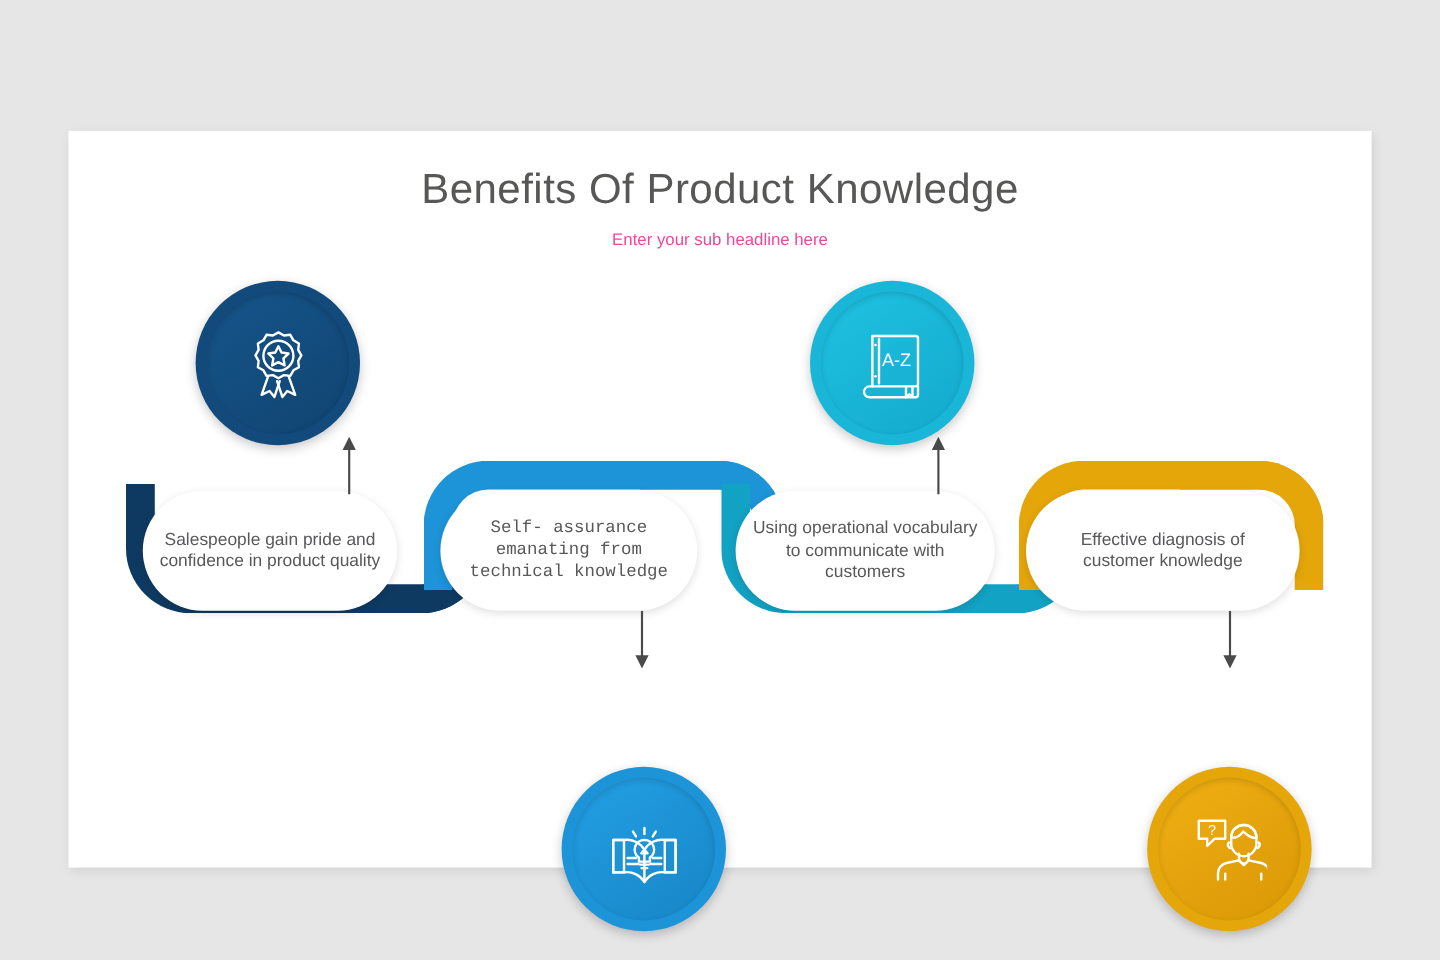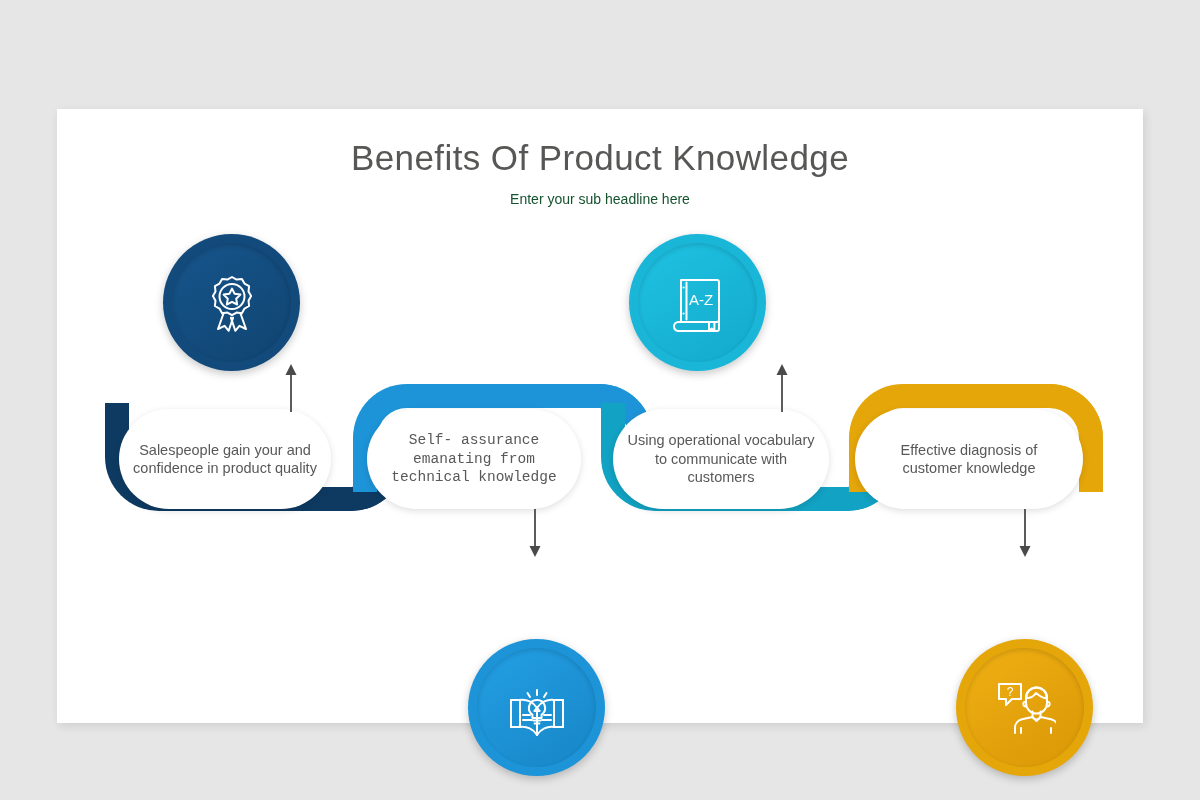--- a/index.html
+++ b/index.html
@@ -37,21 +37,21 @@
     letter-spacing: 0.4px;
     white-space: nowrap;
   }
   #subtitle {
     position: absolute;
     left: 0;
     top: 82px;
     width: 1086px;
     text-align: center;
     font-size: 14px;
-    color: #14532d;
+    color: #ec4899;
   }
 
   
   .pill {
     position: absolute;
     height: 108px;
     border-radius: 54px;
     box-sizing: border-box;
     border-style: solid;
     background: transparent;
@@ -125,21 +125,21 @@
   <div class="pill" style="left:296px; top:275px; width:300px; border-width:24px 0 0 24px; border-color:#1d94d8; border-bottom-left-radius:0; border-bottom-right-radius:0;"></div>
   <div class="pill" style="left:476px; top:275px; width:120px; border-width:24px 24px 0 0; border-color:#1d94d8 #1d94d8 transparent transparent; border-top-left-radius:0; border-bottom-left-radius:0; border-bottom-right-radius:0;"></div>
 
   <div class="pill" style="left:544px; top:294px; width:300px; border-width:0 0 24px 24px; border-color:#12a2c3; border-top-left-radius:0; border-top-right-radius:0;"></div>
   <div class="pill" style="left:724px; top:294px; width:120px; border-width:24px 24px 24px 0; border-color:transparent #12a2c3 #12a2c3 transparent; border-top-left-radius:0; border-bottom-left-radius:0;"></div>
 
   <div class="pill" style="left:792px; top:275px; width:254px; border-width:24px 0 0 24px; border-color:#e5a60a; border-bottom-left-radius:0; border-bottom-right-radius:0;"></div>
   <div class="pill" style="left:926px; top:275px; width:120px; border-width:24px 24px 0 0; border-color:#e5a60a #e5a60a transparent transparent; border-top-left-radius:0; border-bottom-left-radius:0; border-bottom-right-radius:0;"></div>
 
   <div class="card" style="left:62px; top:300px; width:212px;">
-    <div class="card-text">Salespeople gain your and confidence in product quality</div>
+    <div class="card-text">Salespeople gain pride and confidence in product quality</div>
   </div>
 
   <div class="card" style="left:310px; top:300px; width:214px;font-family:Liberation Mono, monospace;">
     <div class="card-text">Self- assurance emanating from technical knowledge</div>
   </div>
 
   <div class="card" style="left:556px; top:300px; width:216px;">
     <div class="card-text">Using operational vocabulary to communicate with customers</div>
   </div>
 
@@ -182,21 +182,21 @@
       <svg width="62" height="62" viewBox="0 0 62 62" fill="none" stroke="#ffffff" stroke-width="2" stroke-linecap="round" stroke-linejoin="round">
         <path d="M31 5 l4.6 2.6 5.3 -0.6 2.6 4.6 4.6 2.6 -0.6 5.3 2.6 4.6 -2.6 4.6 0.6 5.3 -4.6 2.6 -2.6 4.6 -5.3 -0.6 -4.6 2.6 -4.6 -2.6 -5.3 0.6 -2.6 -4.6 -4.6 -2.6 0.6 -5.3 -2.6 -4.6 2.6 -4.6 -0.6 -5.3 4.6 -2.6 2.6 -4.6 5.3 0.6 z"></path>
         <circle cx="31" cy="24.5" r="12.5"></circle>
         <path d="M31 16.6 l2.6 5.2 5.8 0.8 -4.2 4.1 1 5.8 -5.2 -2.7 -5.2 2.7 1 -5.8 -4.2 -4.1 5.8 -0.8 z"></path>
         <path d="M22.5 41.5 L17 57 l6.6 -3.2 4.1 5 4.4 -13.2"></path>
         <path d="M39.5 41.5 L45 57 l-6.6 -3.2 -4.1 5 -4.4 -13.2"></path>
       </svg>
     </div>
   </div>
 
-  <div class="circle-wrap" style="left:572px; top:125px;">
+  <div class="circle-wrap" style="left:618px; top:125px;">
     <div class="circle-outer" style="background:#19b6d8;"></div>
     <div class="circle-inner" style="background:linear-gradient(145deg,#1fc2e2 0%,#13a9cc 100%); box-shadow:inset 0 2px 5px rgba(0,0,0,0.14);"></div>
     <div class="circle-icon">
       <svg width="60" height="62" viewBox="0 0 60 62" fill="none" stroke="#ffffff" stroke-width="2" stroke-linecap="round" stroke-linejoin="round">
         <path d="M13 8 h36 a2 2 0 0 1 2 2 v38 a2 2 0 0 1 -2 2 h-36 z"></path>
         <path d="M13 50 h-2.5 a4.5 4.5 0 0 0 0 9 H49 a2 2 0 0 0 2 -2 v-7"></path>
         <line x1="18.5" y1="10.5" x2="18.5" y2="47.5"></line>
         <circle cx="15.6" cy="15.5" r="1.1" fill="#ffffff" stroke="none"></circle>
         <circle cx="15.6" cy="41.5" r="1.1" fill="#ffffff" stroke="none"></circle>
         <path d="M41 50 v9 l2.7 -2.4 2.7 2.4 v-9"></path>

